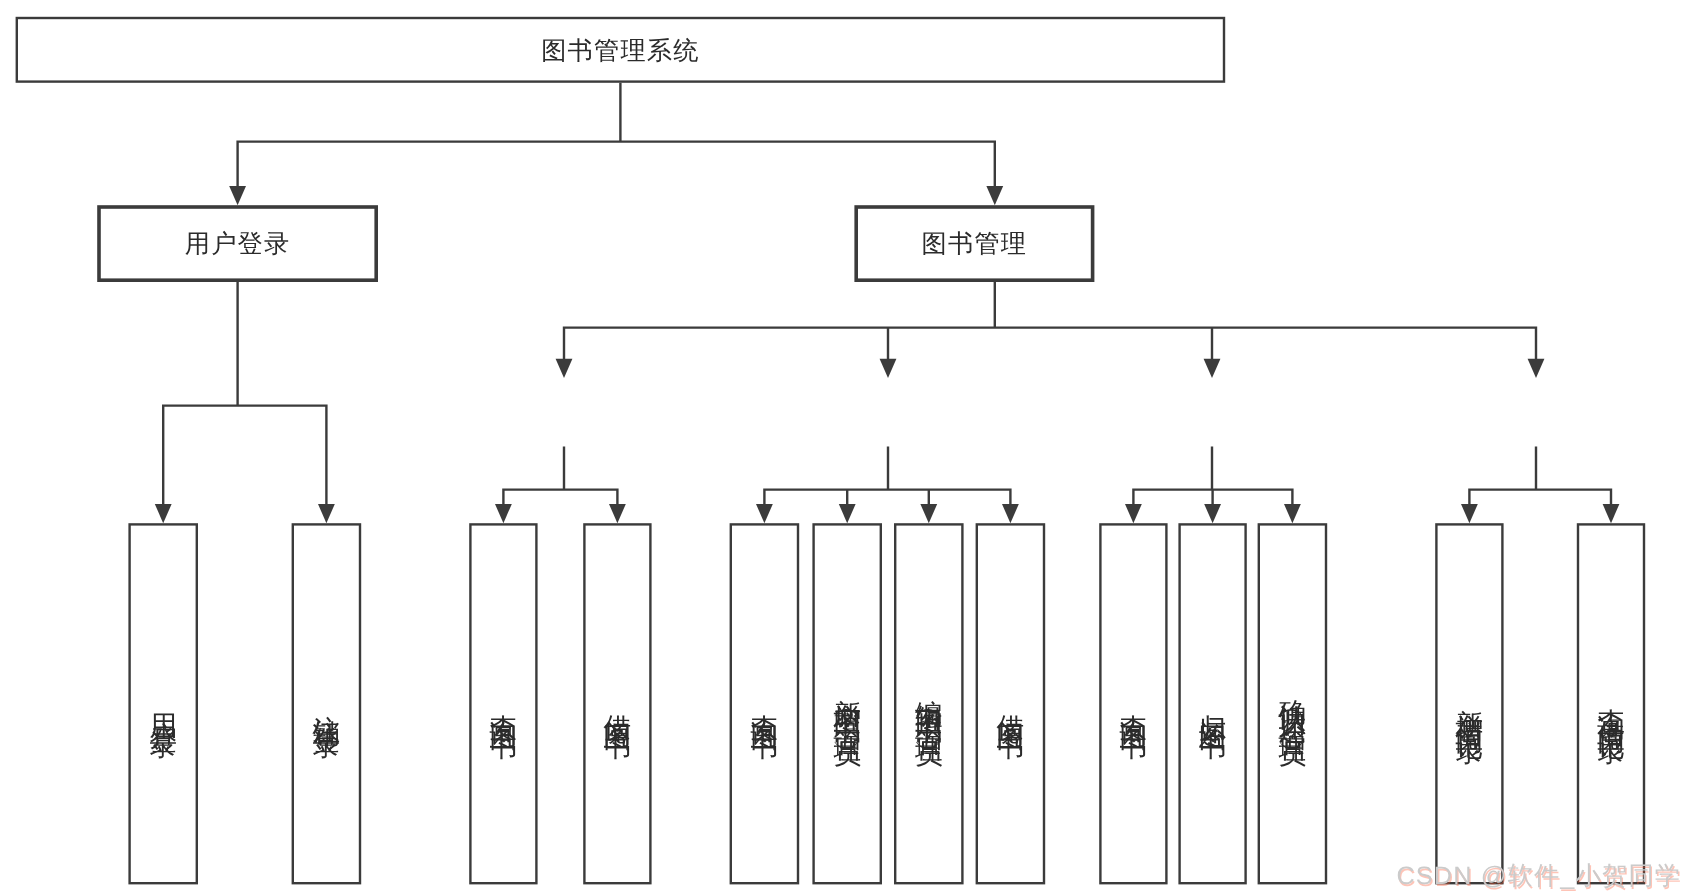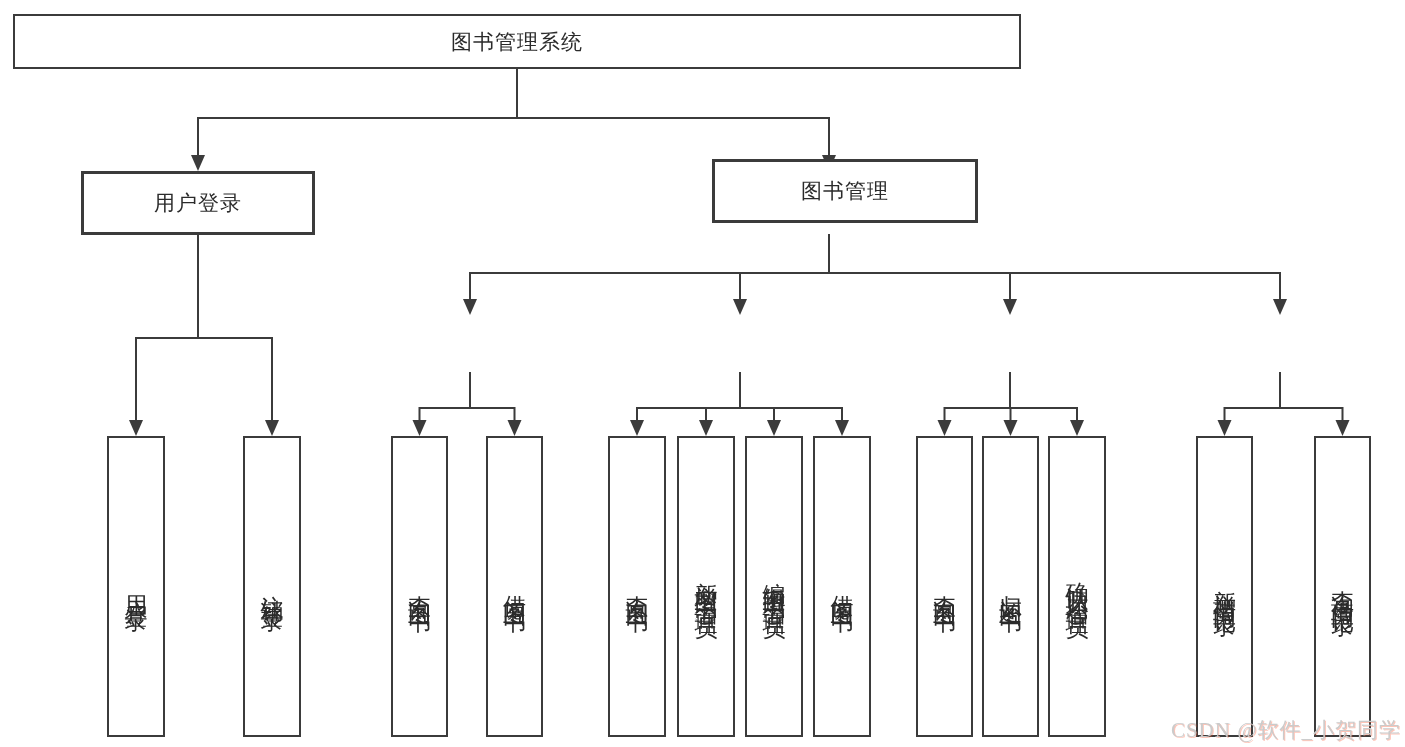--- a/index.html
+++ b/index.html
@@ -2,21 +2,21 @@
 <html><head>
 <meta charset="utf-8">
 <style>
   html, body { margin: 0; padding: 0; background: #ffffff; }
   #canvas {
     position: relative;
     width: 1405px;
     height: 747px;
     background: #ffffff;
     overflow: hidden;
-    font-family: Liberation Serif, serif;
+    font-family: Liberation Sans, sans-serif;
     color: #2b2b2b;
   }
   #connector-svg {
     position: absolute;
     left: 0; top: 0;
     width: 1405px; height: 747px;
     z-index: 1;
   }
   .node {
     position: absolute;
@@ -93,21 +93,21 @@
     </g>
   </svg>
 
   <div class="node root" style="left:13px; top:14px; width:1008px; height:55px">
     <span>图书管理系统</span>
   </div>
 
   <div class="node h" style="left:81px; top:171px; width:234px; height:64px">
     <span>用户登录</span>
   </div>
-  <div class="node h" style="left:712px; top:159px; width:266px; height:64px">
+  <div class="node h" style="left:712px; top:171px; width:200px; height:64px">
     <span>图书管理</span>
   </div>
 
 
   <div class="node v" style="left:107px; top:436px; width:58px; height:301px">
     <span>用户登录</span>
   </div>
   <div class="node v" style="left:243px; top:436px; width:58px; height:301px">
     <span>注销登录</span>
   </div>

